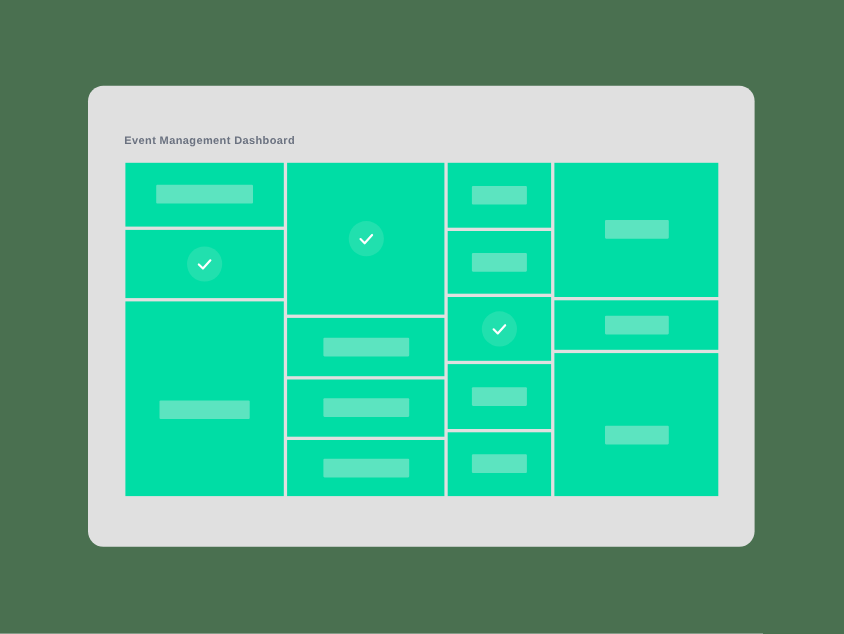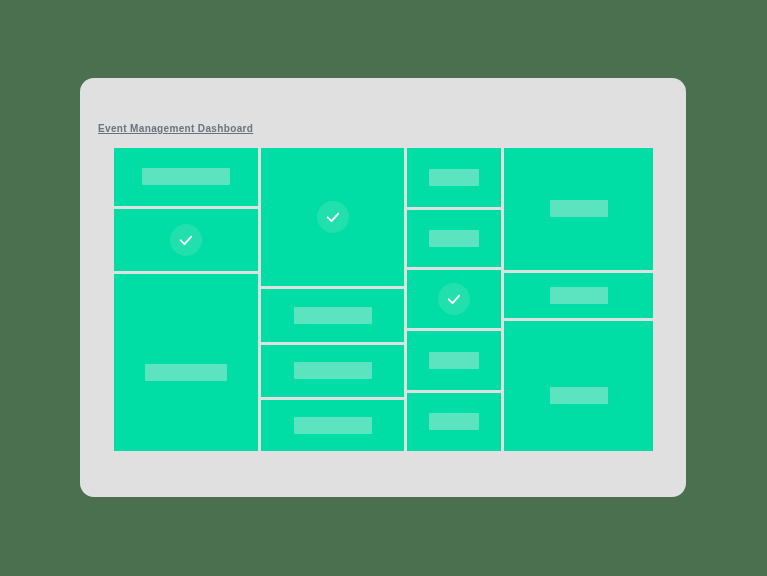--- a/index.html
+++ b/index.html
@@ -24,29 +24,28 @@
     width: 606px;
     height: 419px;
     background: #e0e0e0;
     border-radius: 14px;
     box-sizing: border-box;
   }
 
   
   #dashboard-title {
     position: absolute;
-    left: 18px;
+    left: 33px;
     top: 45px;
     font-size: 10px;
     font-weight: bold;
     letter-spacing: 0.35px;
     color: #6b7280;
     white-space: nowrap;
     font-family: "Liberation Sans", sans-serif;
-    text-decoration: underline;
   }
 
   
   #grid {
     position: absolute;
     left: 34px;
     top: 70px;
     width: 539px;
     height: 303px;
     display: flex;

